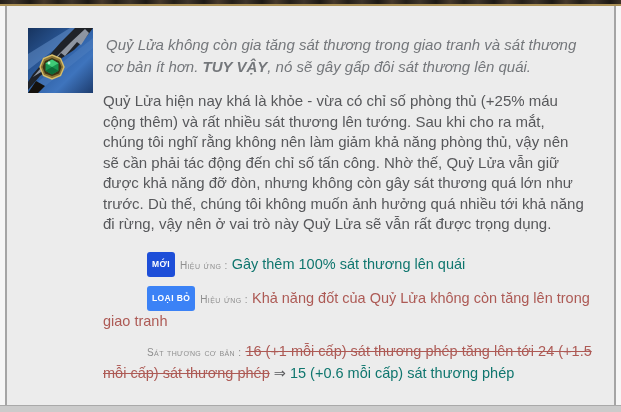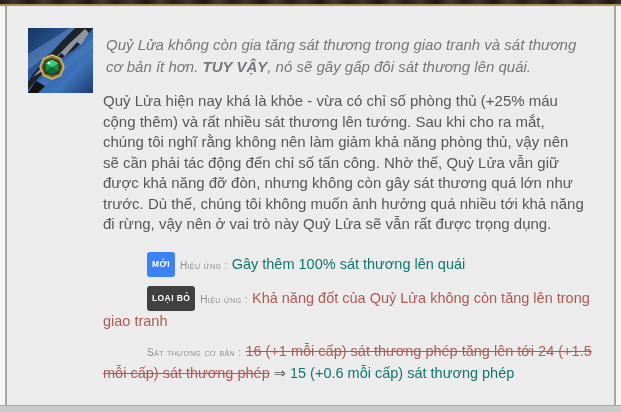--- a/index.html
+++ b/index.html
@@ -39,22 +39,22 @@
   .change-row{
     text-indent:44px;font-size:14.5px;line-height:21px;
     margin:0 0 9px 0;color:#57585b;
   }
   .badge{
     display:inline-block;text-indent:0;
     font-size:8.5px;font-weight:bold;color:#ffffff;
     padding:2px 5px;border-radius:3px;letter-spacing:0.4px;
     vertical-align:2px;margin-right:5px;
   }
-  .badge-new{background:#3b82f6;}
-  .badge-removed{background:#404040;}
+  .badge-new{background:#1d4ed8;}
+  .badge-removed{background:#3b82f6;}
   .attr-label{
     font-variant:small-caps;color:#8e8e8e;font-size:10px;letter-spacing:0.4px;
   }
   .val{color:#0f766e;}
   .val-removed{color:#ad5a55;}
   .val-old{color:#ad5a55;text-decoration:line-through;}
   .arrow{color:#57585b;}
 </style>
 </head>
 <body>

